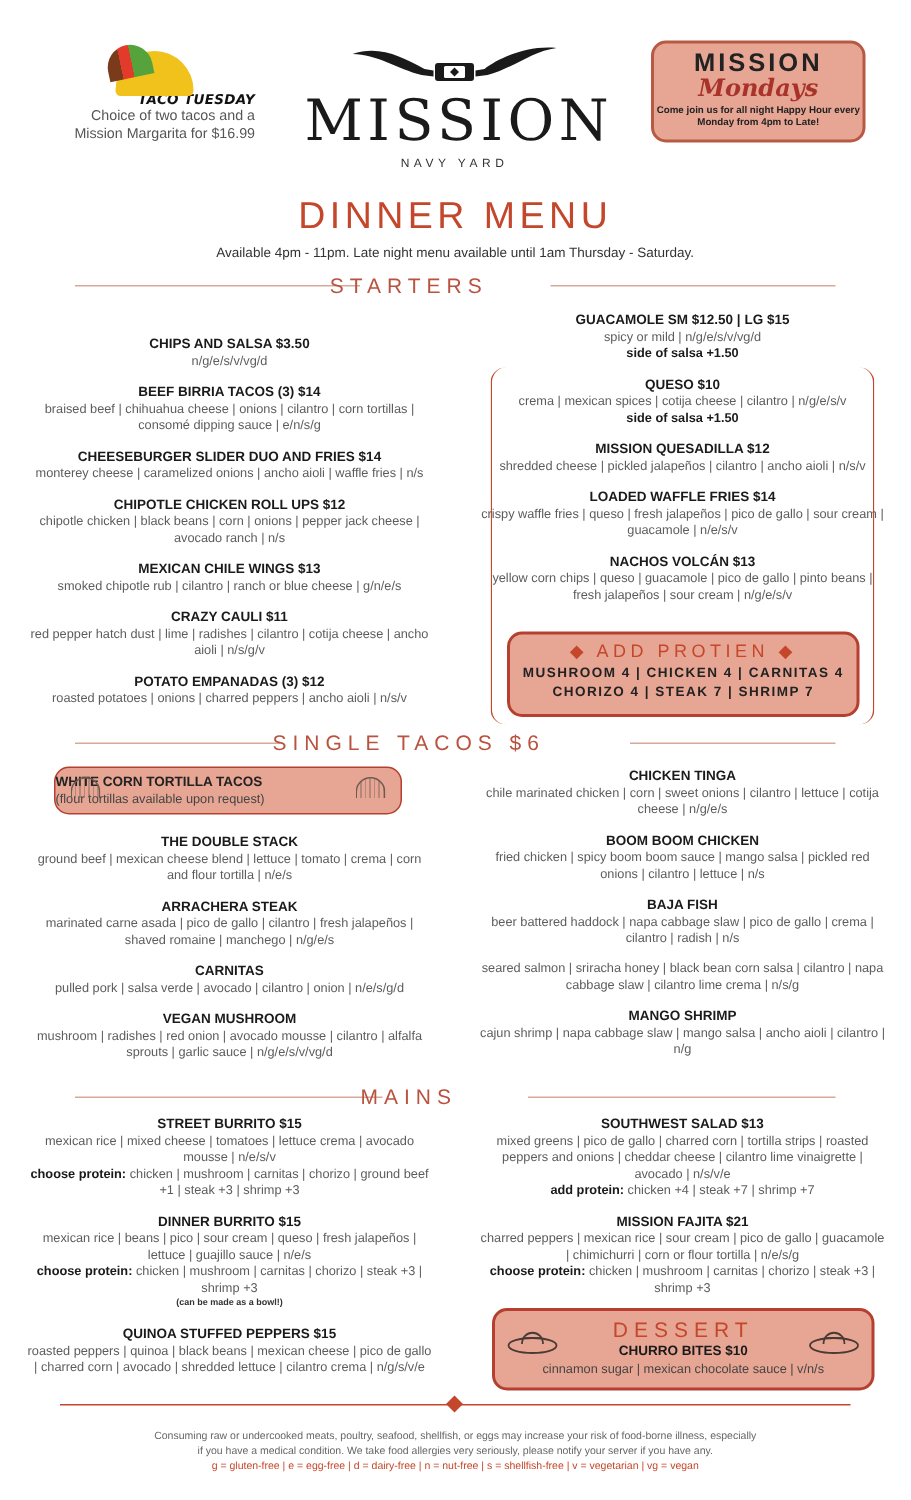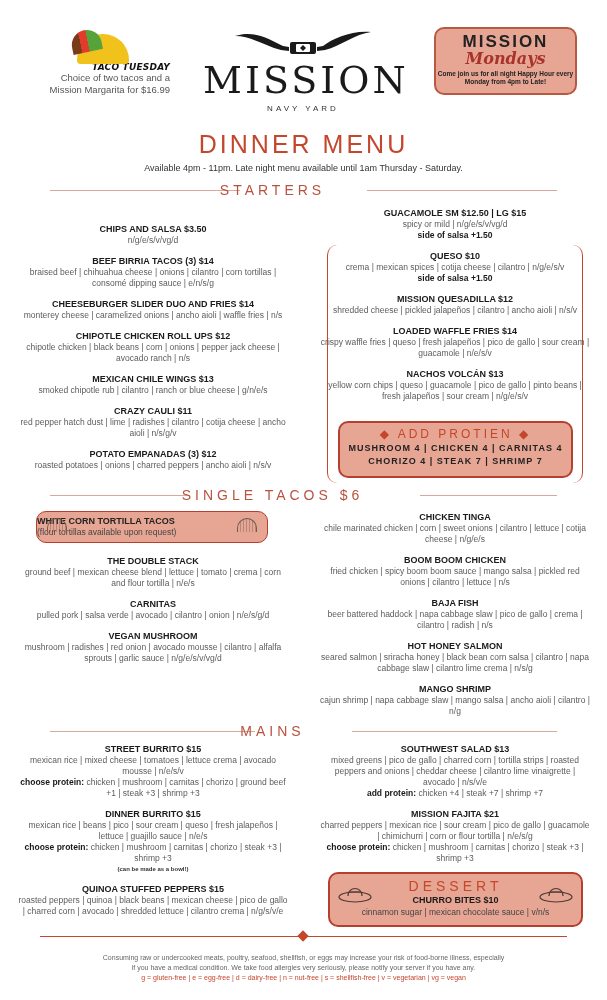--- a/index.html
+++ b/index.html
@@ -179,20 +179,24 @@
   <div class="tortilla-title">WHITE CORN TORTILLA TACOS</div>
   <div class="tortilla-sub">(flour tortillas available upon request)</div>
 </div>
 
 <div class="abs col" style="left:18px; top:555px;">
   <div class="item">
       <div class="item-name">THE DOUBLE STACK</div>
       <div class="item-desc">ground beef | mexican cheese blend | lettuce | tomato | crema | corn and flour tortilla | n/e/s</div>
     </div>
   <div class="item">
+      <div class="item-name">ARRACHERA STEAK</div>
+      <div class="item-desc">marinated carne asada | pico de gallo | cilantro | fresh jalapeños | shaved romaine | manchego | n/g/e/s</div>
+    </div>
+  <div class="item">
       <div class="item-name">CARNITAS</div>
       <div class="item-desc">pulled pork | salsa verde | avocado | cilantro | onion | n/e/s/g/d</div>
     </div>
   <div class="item">
       <div class="item-name">VEGAN MUSHROOM</div>
       <div class="item-desc">mushroom | radishes | red onion | avocado mousse | cilantro | alfalfa sprouts | garlic sauce | n/g/e/s/v/vg/d</div>
     </div>
 </div>
 
 <div class="abs col" style="left:320px; top:511px;">
@@ -202,21 +206,20 @@
     </div>
   <div class="item">
       <div class="item-name">BOOM BOOM CHICKEN</div>
       <div class="item-desc">fried chicken | spicy boom boom sauce | mango salsa | pickled red onions | cilantro | lettuce | n/s</div>
     </div>
   <div class="item">
       <div class="item-name">BAJA FISH</div>
       <div class="item-desc">beer battered haddock | napa cabbage slaw | pico de gallo | crema | cilantro | radish | n/s</div>
     </div>
   <div class="item">
-      <div class="item-name">HOT HONEY SALMON</div>
       <div class="item-desc">seared salmon | sriracha honey | black bean corn salsa | cilantro | napa cabbage slaw | cilantro lime crema | n/s/g</div>
     </div>
   <div class="item">
       <div class="item-name">MANGO SHRIMP</div>
       <div class="item-desc">cajun shrimp | napa cabbage slaw | mango salsa | ancho aioli | cilantro | n/g</div>
     </div>
 </div>
 
 <div class="abs sec" style="top:723px;">
   <div class="line" style="left:50px; width:205px;"></div>

